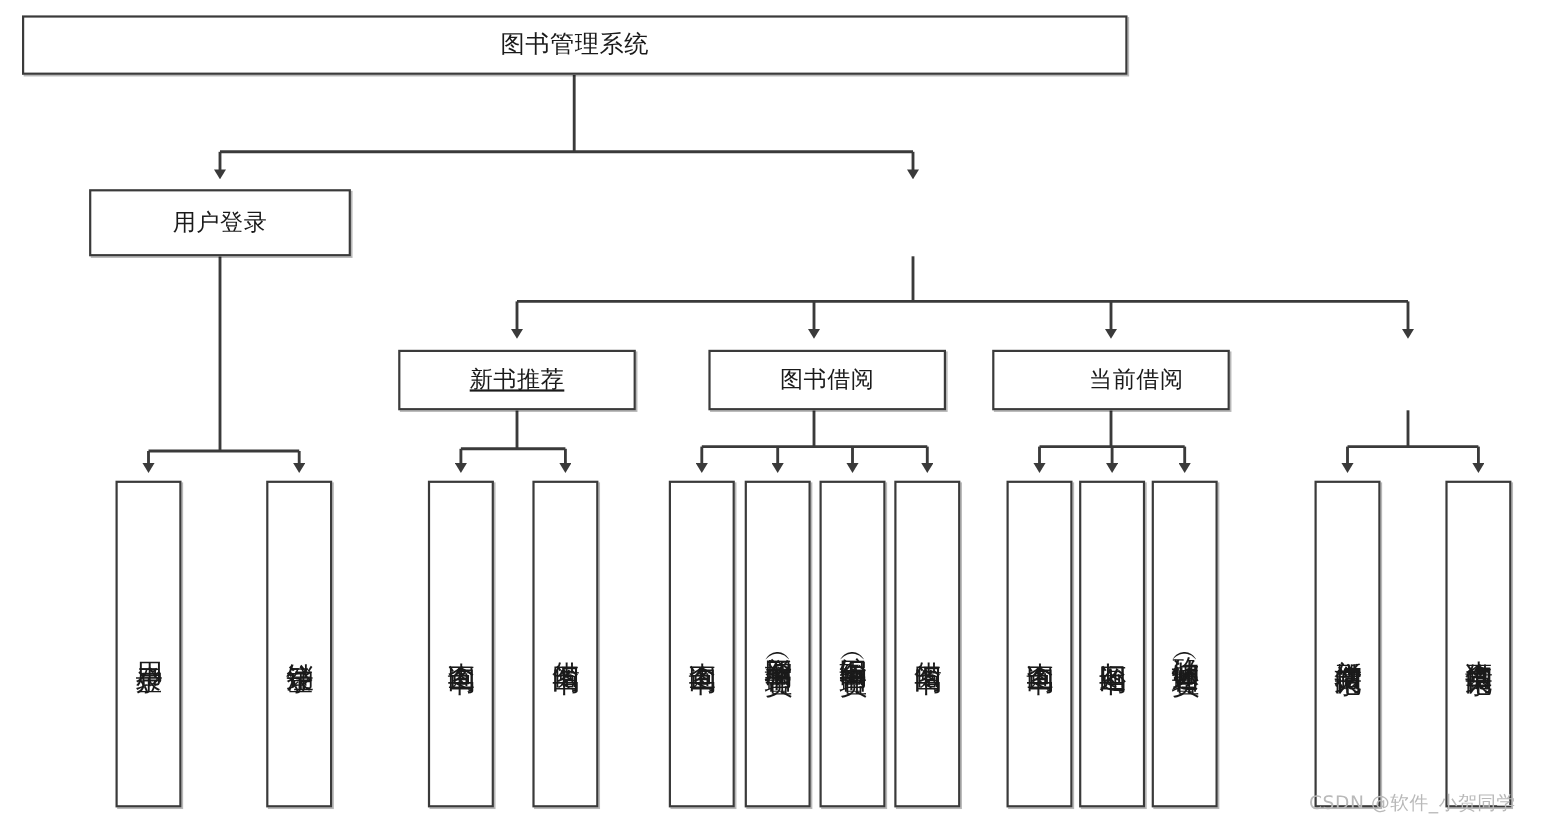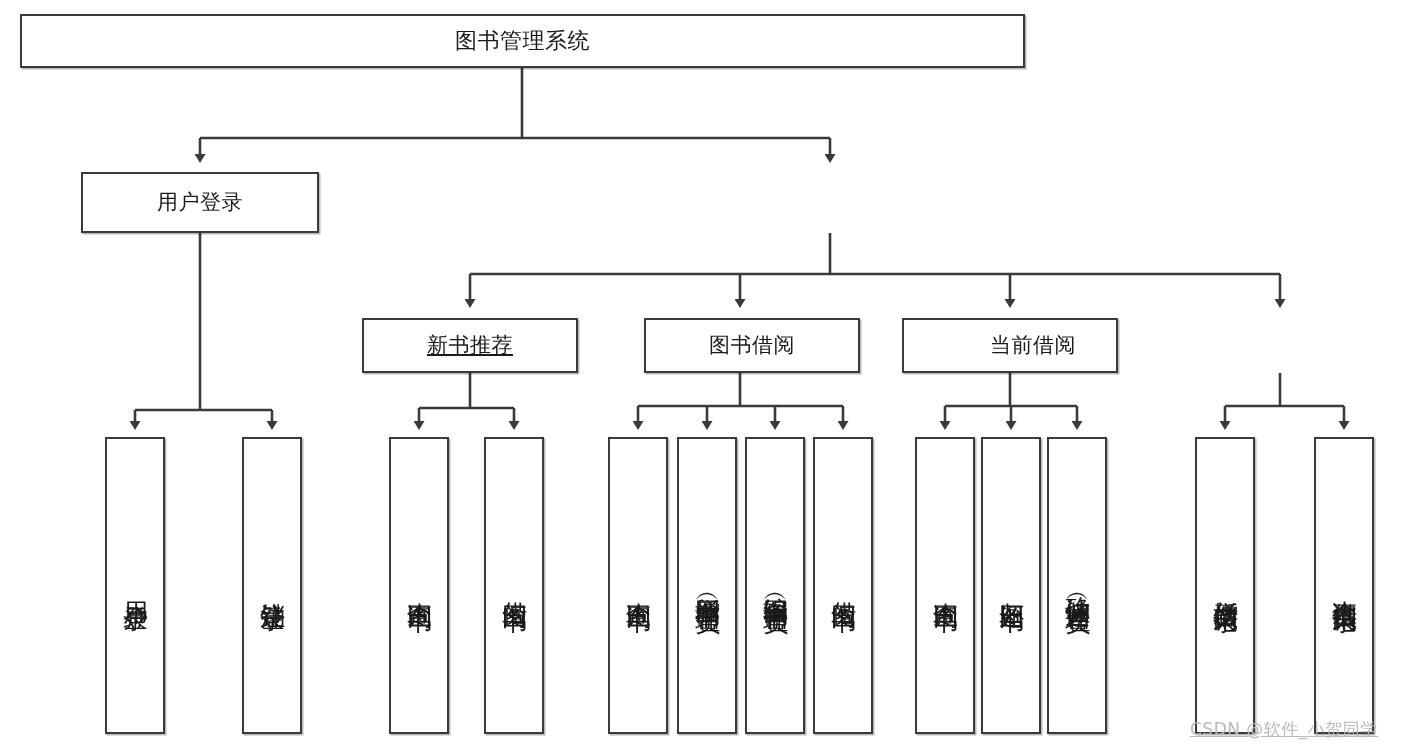--- a/index.html
+++ b/index.html
@@ -183,15 +183,15 @@
     <span class="label">确认归还（管理员）</span>
   </div>
 
   <div class="node vert" style="left:1195px; top:437px; width:60px; height:297px;">
     <span class="label">新增借阅记录</span>
   </div>
   <div class="node vert" style="left:1314px; top:437px; width:60px; height:297px;">
     <span class="label">查询借阅记录</span>
   </div>
 
-  <div class="watermark" style="left:1190px; top:718px;text-decoration:underline;">CSDN @软件_小贺同学</div>
+  <div class="watermark" style="left:1190px; top:718px;">CSDN @软件_小贺同学</div>
 
 </div>
 
 </body></html>

